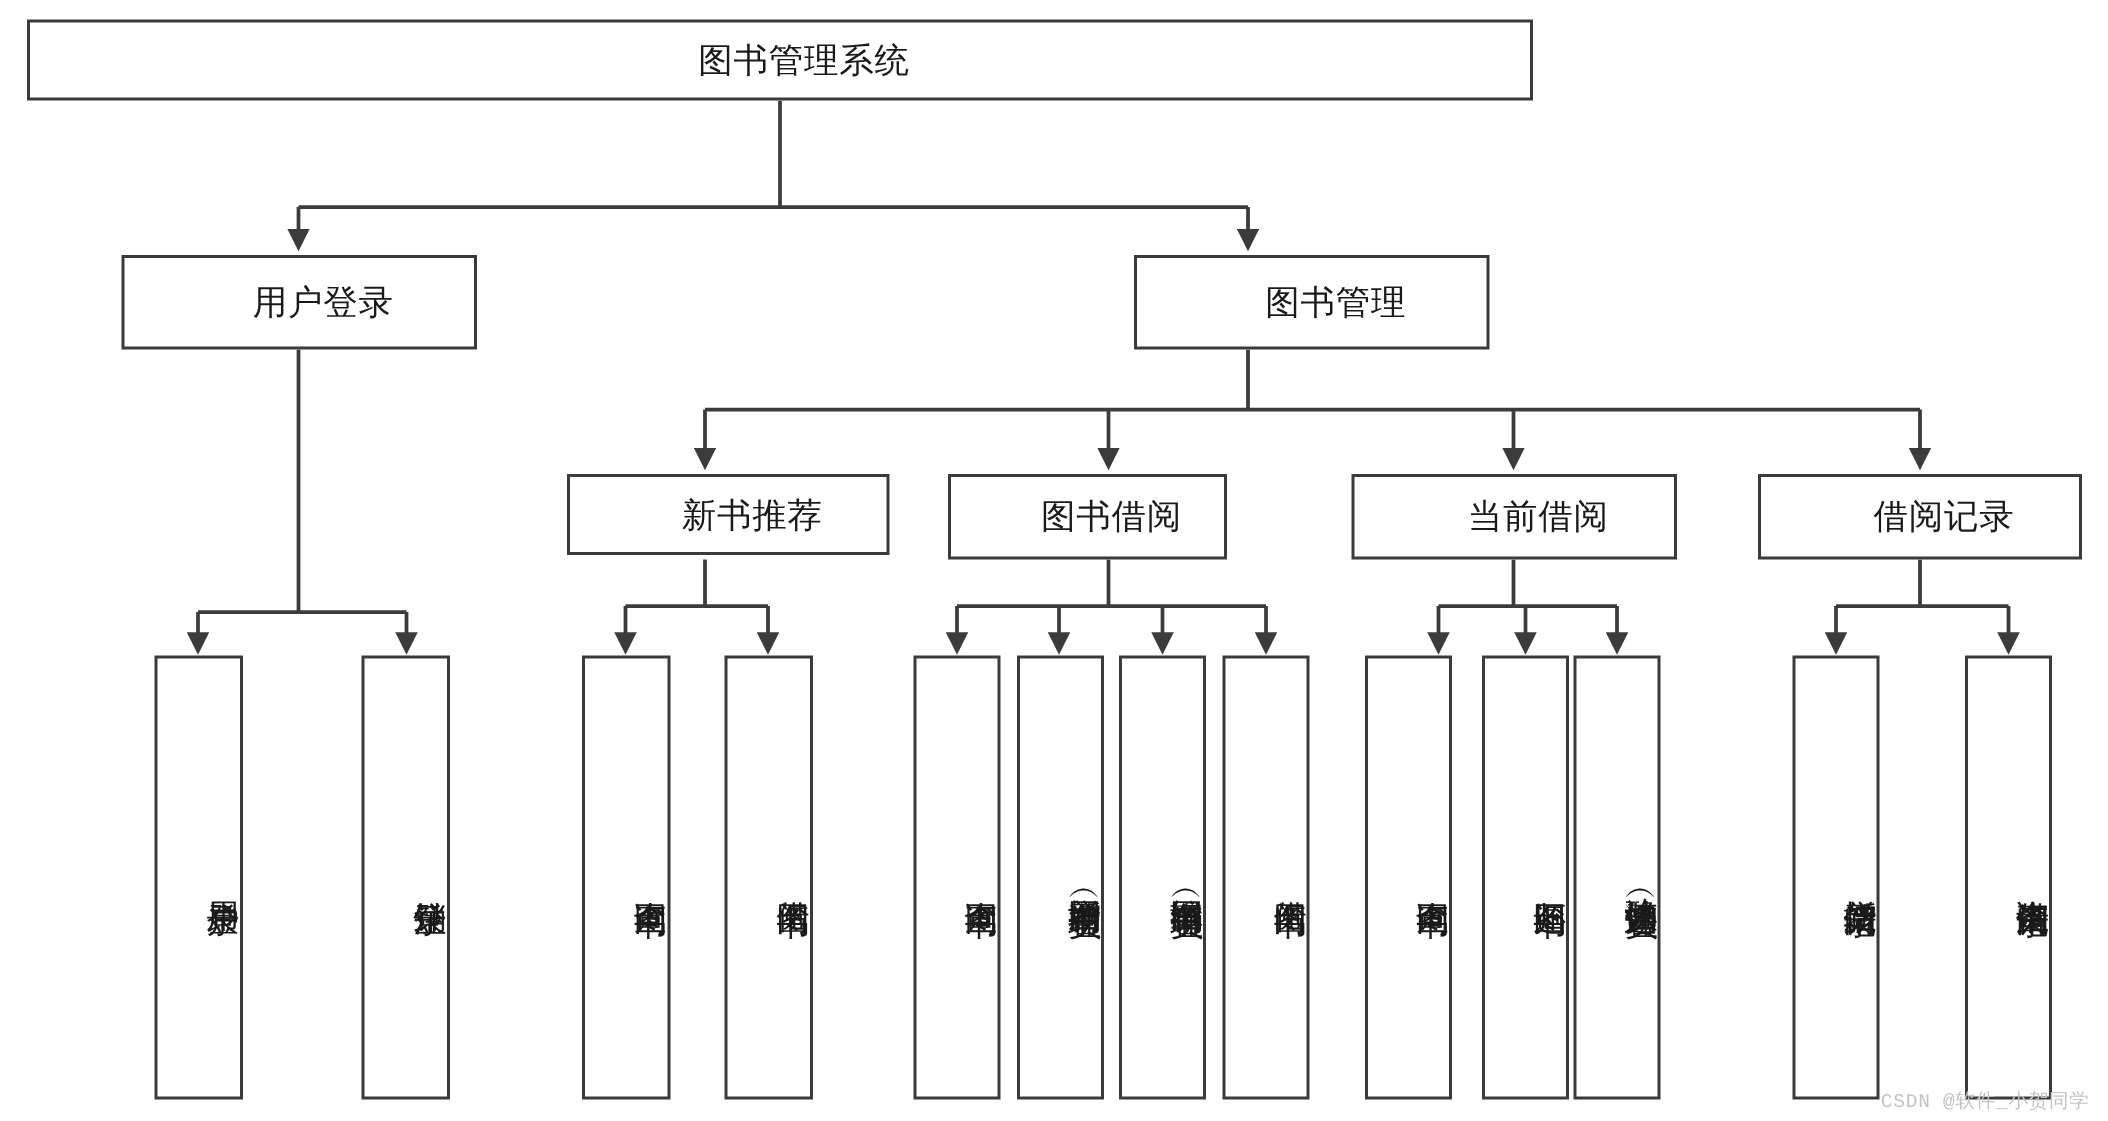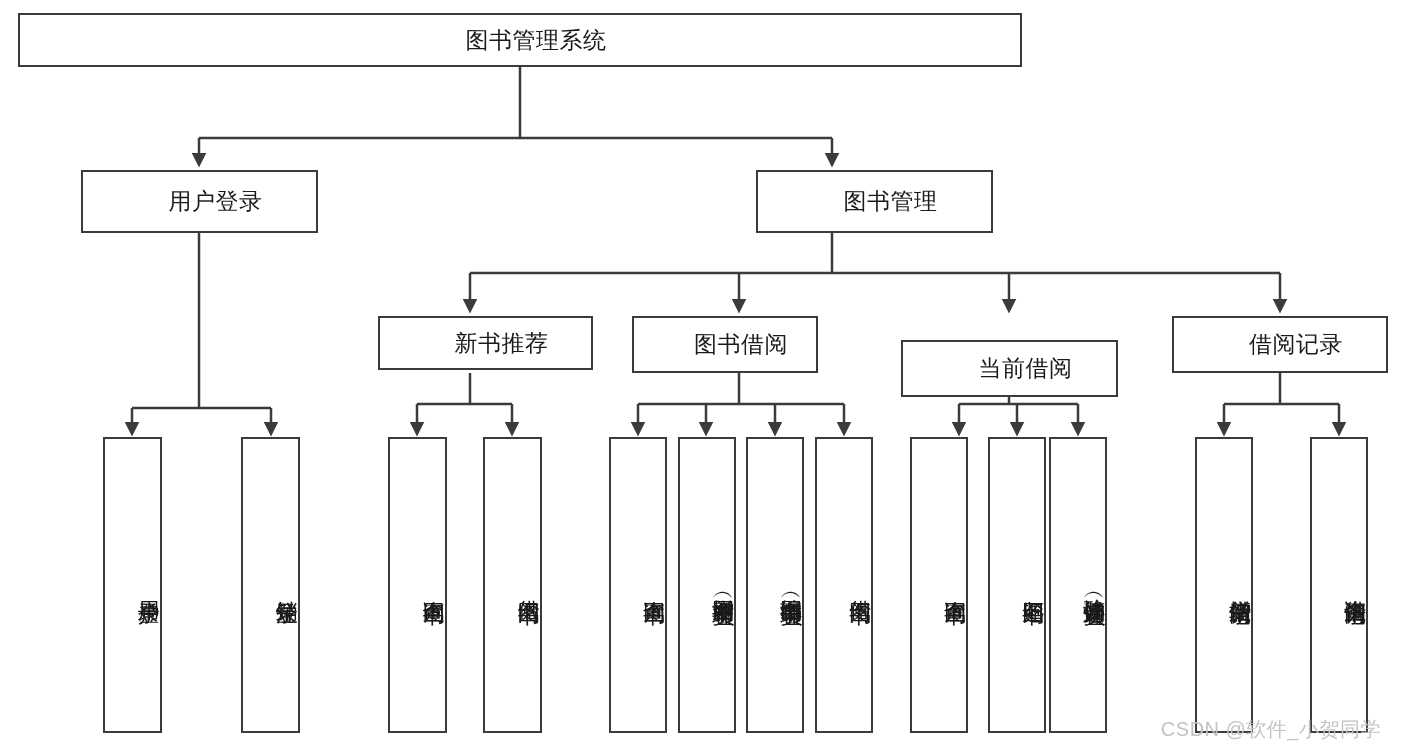--- a/index.html
+++ b/index.html
@@ -50,25 +50,25 @@
   .node.vertical .label {
     writing-mode: vertical-rl;
     text-orientation: upright;
     font-size: 22px;
     line-height: 1.02;
     letter-spacing: 1px;
     max-height: 100%;
   }
   #watermark {
     position: absolute;
-    right: 24px;
+    right: 12px;
     bottom: 4px;
-    font-size: 20px;
+    font-size: 13px;
     color: #c3c3c3;
-    font-family: Liberation Sans, sans-serif;
+    font-family: Liberation Mono, monospace;
     white-space: nowrap;
     letter-spacing: 0.5px;
   }
 </style>
 </head>
 <body>
 
 <div id="canvas">
 
   <svg class="edges" viewBox="0 0 1405 747" xmlns="http://www.w3.org/2000/svg">
@@ -131,21 +131,21 @@
   <div class="node horizontal" style="left:712px; top:170px; width:237px; height:63px;margin-left:44px;">
     <span class="label">图书管理</span>
   </div>
 
   <div class="node horizontal" style="left:378px; top:316px; width:215px; height:54px;">
     <span class="label">新书推荐</span>
   </div>
   <div class="node horizontal" style="left:632px; top:316px; width:186px; height:57px;">
     <span class="label">图书借阅</span>
   </div>
-  <div class="node horizontal" style="left:901px; top:316px; width:217px; height:57px;margin-top:24px;">
+  <div class="node horizontal" style="left:901px; top:316px; width:217px; height:57px;">
     <span class="label">当前借阅</span>
   </div>
   <div class="node horizontal" style="left:1172px; top:316px; width:216px; height:57px;justify-content:center;">
     <span class="label">借阅记录</span>
   </div>
 
   <div class="node vertical" style="left:103px; top:437px; width:59px; height:296px;">
     <span class="label">用户登录</span>
   </div>
   <div class="node vertical" style="left:241px; top:437px; width:59px; height:296px;">

